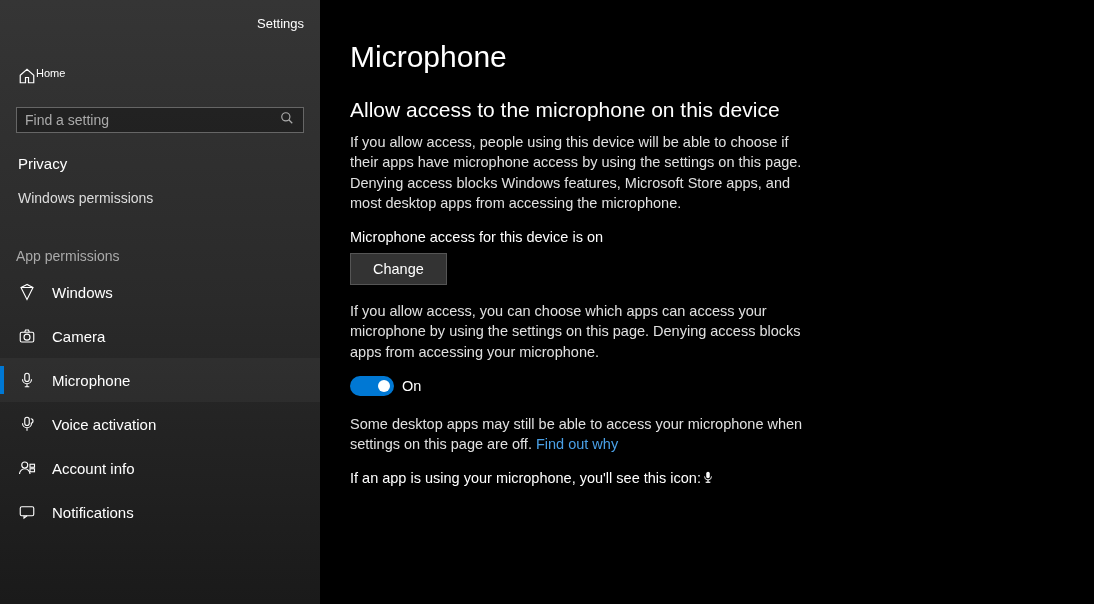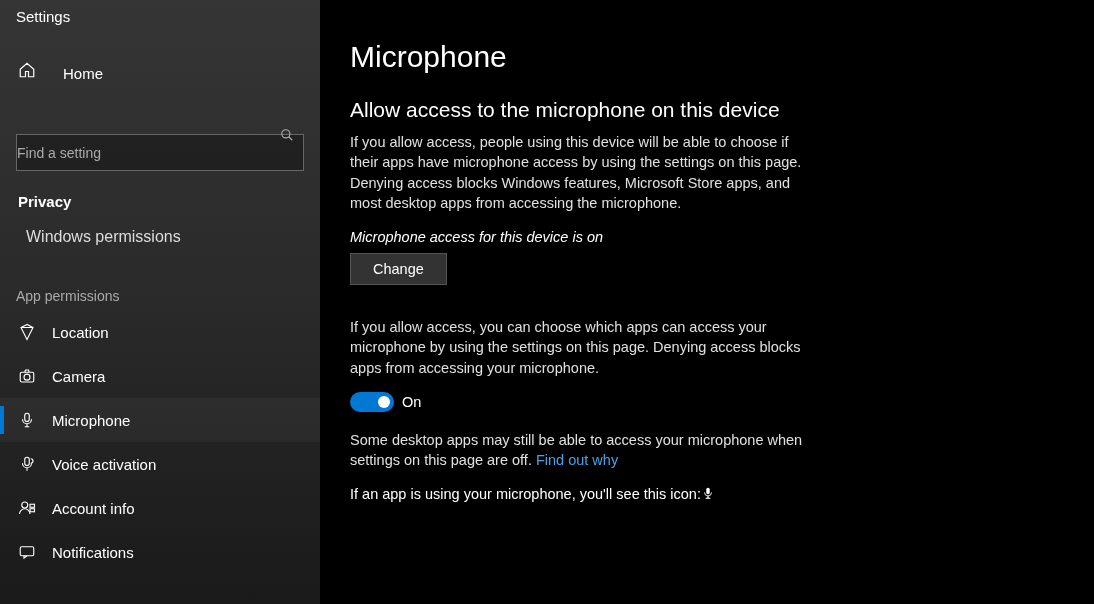--- a/index.html
+++ b/index.html
@@ -14,70 +14,69 @@
     }
     .sidebar {
       width: 320px;
       height: 100%;
       background: linear-gradient(180deg, #353535 0%, #2a2a2a 50%, #1a1a1a 100%);
       display: flex;
       flex-direction: column;
       padding-top: 0;
     }
     .window-title {
-      padding: 8px 16px 10px 16px;
-      font-size: 15px;
-      color: #fff;
+      padding: 16px 16px 10px 16px;
+      font-size: 13px;
+      color: #fff;
+      text-align: right;
     }
     .home-row {
       display: flex;
-      align-items: flex-end;
-      gap: 27px;
+      align-items: flex-start;
+      gap: 0;
       padding: 12px 18px;
-      font-size: 15px;
+      font-size: 11px;
       cursor: pointer;
       margin-top: 14px;
     }
     .home-icon svg { width: 18px; height: 18px; }
     .search-wrap {
       margin: 8px 16px 8px 16px;
       position: relative;
     }
     .search-input {
       width: 100%;
-      height: 37px;
+      height: 26px;
       background: rgba(0,0,0,0.3);
       border: 1px solid #666;
       color: #ccc;
       font-size: 14px;
-      padding: 0 34px 0 0;
+      padding: 0 34px 0 8px;
       outline: none;
-      margin-top: 32px;
     }
     .search-input::placeholder { color: #aaa; }
     .search-icon {
       position: absolute;
       right: 10px;
       top: 50%;
       transform: translateY(-50%);
       color: #aaa;
     }
     .section-header {
       padding: 14px 18px 8px 18px;
       font-size: 15px;
-      font-weight: 700;
+      font-weight: 400;
       color: #fff;
     }
     .section-sub {
       padding: 10px 18px;
-      font-size: 16px;
+      font-size: 14px;
       color: #ddd;
       cursor: pointer;
       margin-bottom: 10px;
-      margin-left: 8px;
     }
     .group-label {
       padding: 22px 16px 6px 16px;
       font-size: 14px;
       color: #aaa;
     }
     .nav-item {
       display: flex;
       align-items: center;
       gap: 16px;
@@ -123,31 +122,30 @@
       line-height: 1.4;
       color: #e0e0e0;
       max-width: 470px;
       margin-bottom: 10px;
     }
     .status-line {
       font-size: 14.5px;
       color: #fff;
       margin-top: 16px;
       margin-bottom: 8px;
-      font-style: italic;
     }
     .btn {
       display: inline-block;
       background: #333;
       border: 1px solid #555;
       color: #fff;
       padding: 7px 22px;
       font-size: 14.5px;
       cursor: pointer;
-      margin-bottom: 32px;
+      margin-bottom: 16px;
     }
     .toggle-row {
       display: flex;
       align-items: center;
       gap: 8px;
       margin: 14px 0 18px 0;
     }
     .toggle {
       width: 44px;
       height: 20px;
@@ -210,21 +208,21 @@
   <div class="section-sub">Windows permissions</div>
 
   <div class="group-label">App permissions</div>
 
   <div class="nav-item">
     <span class="nav-icon">
       <svg viewBox="0 0 24 24" fill="none" stroke="#fff" stroke-width="1.5">
           <path d="M12 2 L4 6 L12 22 L20 6 Z M4 6 H20"></path>
         </svg>
     </span>
-    <span>Location</span>
+    <span>Windows</span>
   </div>
 
   <div class="nav-item">
     <span class="nav-icon">
       <svg viewBox="0 0 24 24" fill="none" stroke="#fff" stroke-width="1.5">
           <rect x="3" y="7" width="18" height="13" rx="2"></rect>
           <circle cx="12" cy="13.5" r="4"></circle>
           <path d="M9 7 L10 4 H14 L15 7"></path>
         </svg>
     </span>

